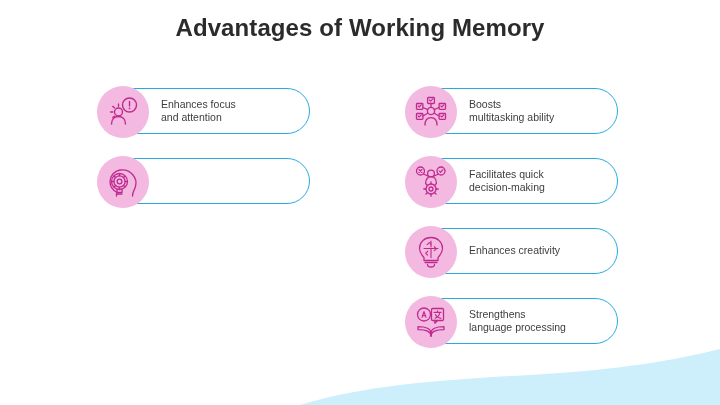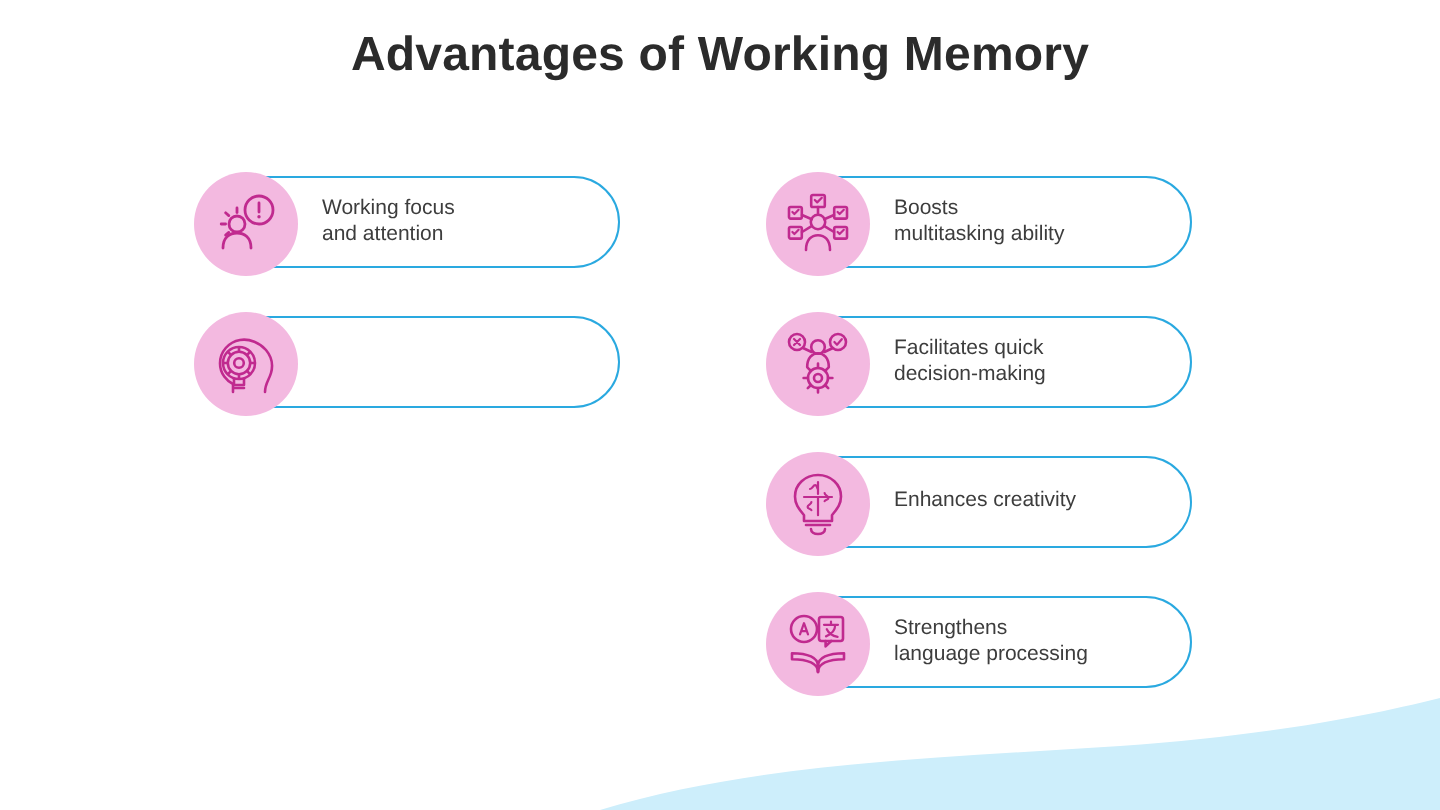--- a/index.html
+++ b/index.html
@@ -47,21 +47,21 @@
     position: absolute;
     top: 88px;
     left: 0;
     width: 720px;
   }
   .col {
     position: absolute;
     width: 210px;
   }
   .col-left  { left: 100px; }
-  .col-right { left: 386px; }
+  .col-right { left: 408px; }
 
   .card {
     position: relative;
     height: 46px;
     margin-bottom: 24px;
     border: 1.6px solid #2aa9e0;
     border-radius: 23px;
     background: #ffffff;
     box-sizing: border-box;
     display: flex;
@@ -117,21 +117,21 @@
             <line x1="23.5" y1="6.5" x2="23.5" y2="11"></line>
             <circle cx="23.5" cy="13.4" r="0.85" fill="#c02a8f" stroke="none"></circle>
             <circle cx="12.5" cy="17" r="4"></circle>
             <path d="M5.5 29 C5.5 23.8 8.8 21.5 12.5 21.5 C16.2 21.5 19.5 23.8 19.5 29"></path>
             <line x1="12.5" y1="9" x2="12.5" y2="11.3"></line>
             <line x1="6.8" y1="11.4" x2="8.4" y2="12.8"></line>
             <line x1="4.6" y1="17" x2="6.8" y2="17"></line>
             <line x1="6.8" y1="22.5" x2="8.4" y2="21.2"></line>
           </svg>
         </div>
-        <div class="card-label">Working focus
+        <div class="card-label">Enhances focus
 and attention</div>
       </div>
 
 
       <div class="card">
         <div class="badge">
           <svg width="34" height="34" viewBox="0 0 34 34" fill="none" stroke="#c02a8f" stroke-width="1.3" stroke-linecap="round" stroke-linejoin="round">
             <path d="M26.5 31 C26.5 26.8 28.5 25 29.5 21.5 C30.5 18 30 13.6 27 10 C24 6.4 18.8 4.2 14 5 C8.3 6 4 10.8 4 16.6 C4 22 7.5 25.5 10.5 27 L10.5 31"></path>
             <circle cx="13.5" cy="16.5" r="8"></circle>
             <circle cx="13.5" cy="16.5" r="5.6"></circle>

